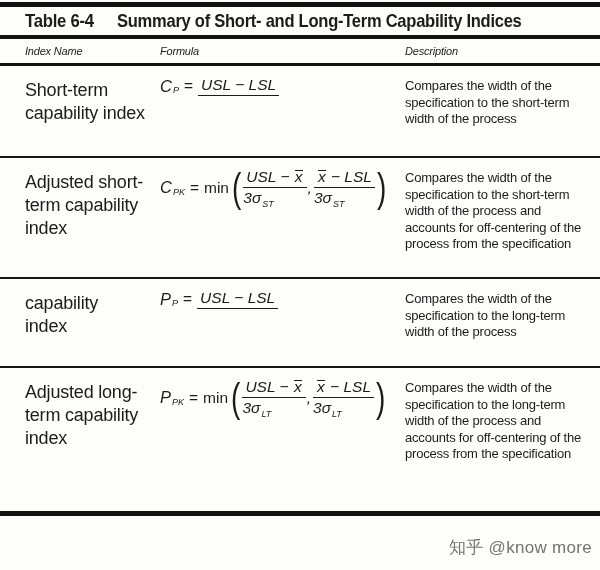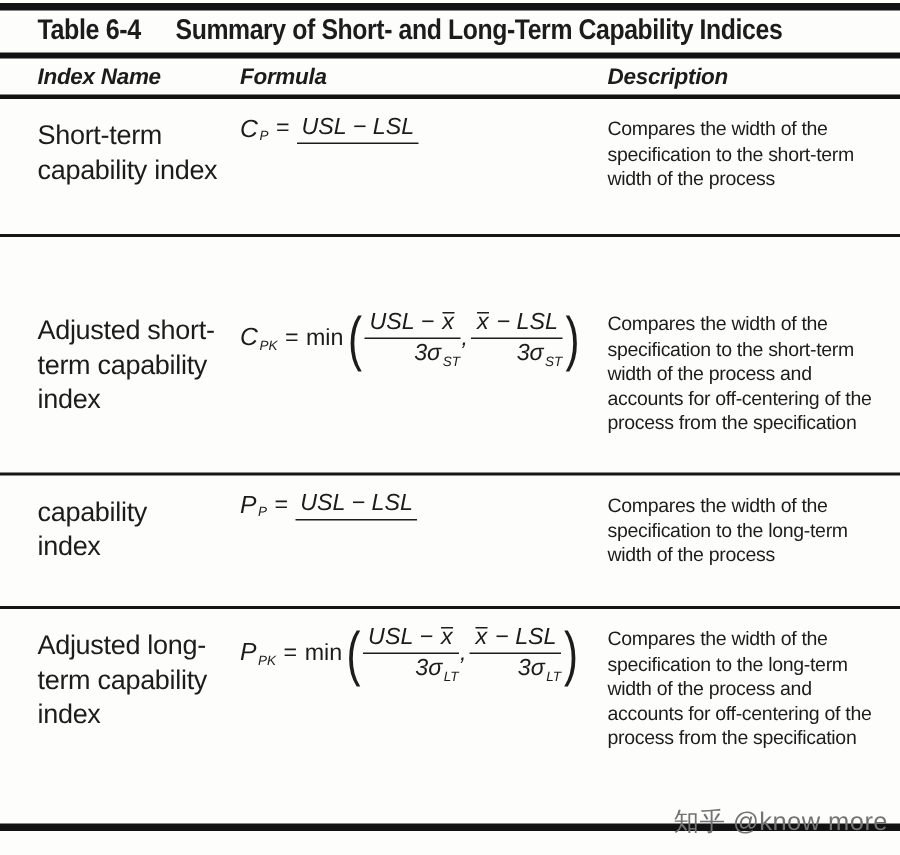--- a/index.html
+++ b/index.html
@@ -39,47 +39,47 @@
 
   
   .grid {
     display:grid;
     grid-template-columns:135px 245px 1fr;
     padding-left:25px; padding-right:10px;
   }
 
   .colhead { align-items:center; height:24px; }
   .colhead .ch {
-    font-weight:bold; font-style:italic; font-size:15px;
+    font-weight:normal; font-style:italic; font-size:11px;
     letter-spacing:-0.2px; white-space:nowrap;
   }
 
   .row { position:relative; }
   .row-divided { border-bottom:2px solid #161616; }
   .r1 { height:92px; }
-  .r2 { height:121px;margin-top:38px; }
+  .r2 { height:121px; }
   .r3 { height:89px; }
   .r4 { height:143px; }
 
   .cell-name { padding-top:13px; font-size:18px; line-height:1.28; letter-spacing:-0.2px; }
   .cell-name .nline { display:block; }
 
   .cell-desc { padding-top:12px; font-size:13px; line-height:1.27; letter-spacing:-0.2px; width:178px; }
 
   
   .cell-formula { padding-top:10px; }
   .formula {
     display:inline-flex; align-items:center;
     font-style:italic; font-size:15.5px; white-space:nowrap;
   }
   .formula .sym { font-size:16.5px; }
   .formula .sub { font-size:9px; font-style:italic; position:relative; top:4px; margin-left:1px; }
   .formula .eq { font-style:normal; margin:0 5px; }
   .formula .min { font-style:normal; margin-right:1px; }
-  .frac { display:inline-flex; flex-direction:column; text-align:right; vertical-align:middle; }
+  .frac { display:inline-flex; flex-direction:column; text-align:left; vertical-align:middle; }
   .frac .num { padding:0 3px 1px; border-bottom:1.6px solid #1c1c1c; }
   .frac .den { padding-top:1px; }
   .sigma { font-style:italic; }
   .xbar { display:inline-block; position:relative; padding:0 1px; }
   .xbar::after {
     content:""; position:absolute; left:1px; right:1px; top:2px;
     border-top:1.6px solid #1c1c1c;
   }
   .paren {
     font-style:normal; font-size:40px; line-height:0.9; font-weight:400;

